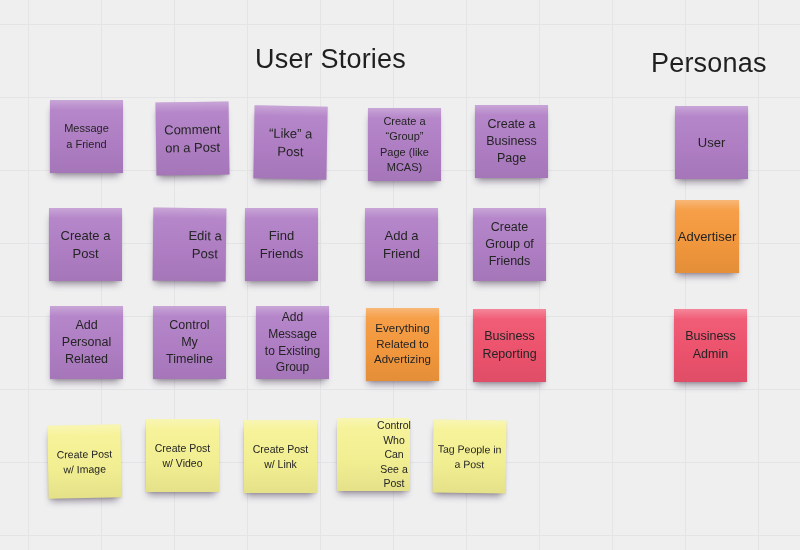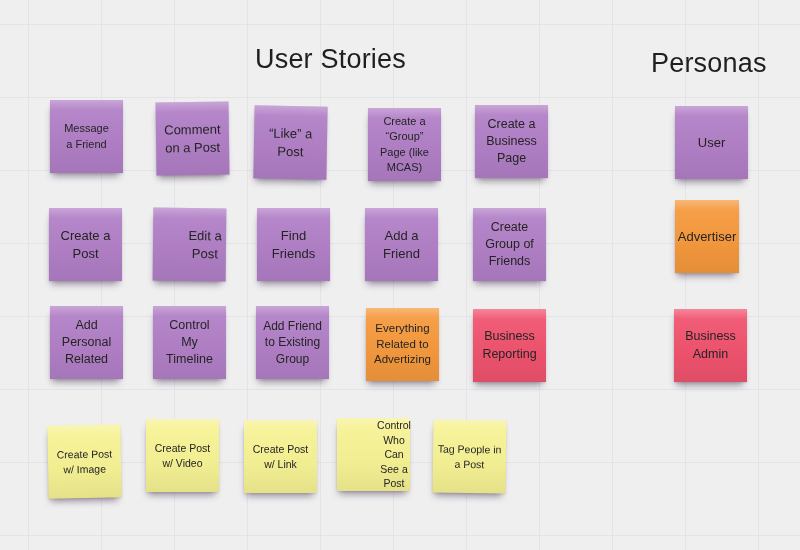--- a/index.html
+++ b/index.html
@@ -86,21 +86,21 @@
 Page</span>
       </div>
       <div class="note" style="left: 49px; top: 208px; width: 73px; height: 73px; background-color: rgb(177, 127, 198); font-size: 13px;">
         <span>Create a
 Post</span>
       </div>
       <div class="note" style="left: 153px; top: 208px; width: 73px; height: 73px; background-color: rgb(177, 127, 198); font-size: 13px; transform: rotate(0.6deg); padding-left: 34px;">
         <span>Edit a
 Post</span>
       </div>
-      <div class="note" style="left: 257px; top: 208px; width: 73px; height: 73px; background-color: rgb(177, 127, 198); font-size: 13px;">
+      <div class="note" style="left: 245px; top: 208px; width: 73px; height: 73px; background-color: rgb(177, 127, 198); font-size: 13px;">
         <span>Find
 Friends</span>
       </div>
       <div class="note" style="left: 365px; top: 208px; width: 73px; height: 73px; background-color: rgb(177, 127, 198); font-size: 13px;">
         <span>Add a
 Friend</span>
       </div>
       <div class="note" style="left: 473px; top: 208px; width: 73px; height: 73px; background-color: rgb(177, 127, 198); font-size: 12.5px;">
         <span>Create
 Group of
@@ -110,21 +110,21 @@
         <span>Add
 Personal
 Related</span>
       </div>
       <div class="note" style="left: 153px; top: 306px; width: 73px; height: 73px; background-color: rgb(177, 127, 198); font-size: 12.5px;">
         <span>Control
 My
 Timeline</span>
       </div>
       <div class="note" style="left: 256px; top: 306px; width: 73px; height: 73px; background-color: rgb(177, 127, 198); font-size: 12px;">
-        <span>Add Friend
+        <span>Add Message
 to Existing
 Group</span>
       </div>
       <div class="note" style="left: 366px; top: 308px; width: 73px; height: 73px; background-color: rgb(245, 153, 61); font-size: 11.5px;">
         <span>Everything
 Related to
 Advertizing</span>
       </div>
       <div class="note" style="left: 473px; top: 309px; width: 73px; height: 73px; background-color: rgb(240, 83, 110); font-size: 12.5px;">
         <span>Business

